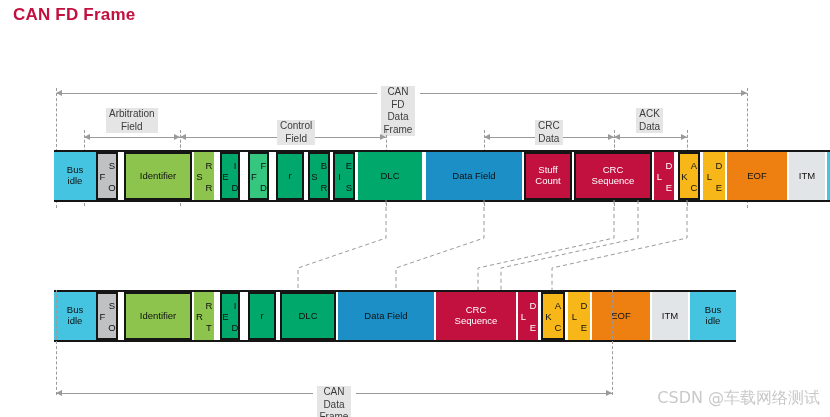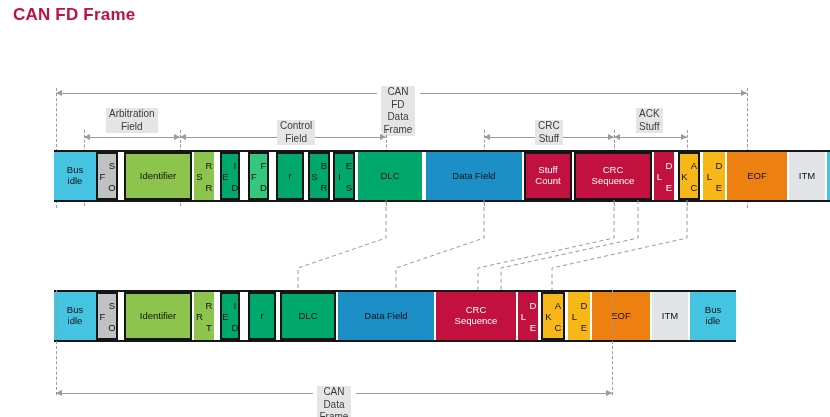--- a/index.html
+++ b/index.html
@@ -84,26 +84,26 @@
       <div class="arrow both" style="left: 84px; top: 137px; width: 96px;"></div>
       <div class="alabel" style="top: 108px; left: 106px;">Arbitration
 Field</div>
       <div class="vline" style="left: 180px; top: 130px; height: 76px;"></div>
       <div class="vline" style="left: 386px; top: 130px; height: 76px;"></div>
       <div class="arrow both" style="left: 180px; top: 137px; width: 206px;"></div>
       <div class="alabel" style="top: 120px; left: 277px;">Control Field</div>
       <div class="vline" style="left: 484px; top: 130px; height: 76px;"></div>
       <div class="vline" style="left: 614px; top: 130px; height: 76px;"></div>
       <div class="arrow both" style="left: 484px; top: 137px; width: 130px;"></div>
-      <div class="alabel" style="top: 120px; left: 535px;">CRC Stuff</div>
+      <div class="alabel" style="top: 120px; left: 535px;">CRC Data</div>
       <div class="vline" style="left: 614px; top: 130px; height: 76px;"></div>
       <div class="vline" style="left: 687px; top: 130px; height: 76px;"></div>
       <div class="arrow both" style="left: 614px; top: 137px; width: 73px;"></div>
       <div class="alabel" style="top: 108px; left: 636px;">ACK
-Stuff</div>
+Data</div>
     </div>
 
   <div id="fd-frame" class="frame" style="left:0;top:152px;width:830px;">
       <div class="seg noborder" style="left: 14px; width: 42px; background: rgb(69, 196, 226);">Bus
 idle</div>
       <div class="seg bordered vert" style="left: 56px; width: 22px; background: rgb(191, 193, 195);">S
 O
 F</div>
       <div class="seg bordered" style="left: 84px; width: 68px; background: rgb(141, 196, 78);">Identifier</div>
       <div class="seg noborder vert" style="left: 154px; width: 20px; background: rgb(141, 196, 78);">R
@@ -189,13 +189,14 @@
     </div>
 
   <div id="can-annotations" class="ann">
       <div class="vline" style="left: 56px; top: 290px; height: 105px;"></div>
       <div class="vline" style="left: 612px; top: 290px; height: 105px;"></div>
       <div class="alabel" style="top: 386px; left: 316.5px;">CAN Data Frame</div>
       <div class="arrow left" style="left: 56px; top: 393px; width: 256.5px;"></div>
       <div class="arrow right" style="left: 355.5px; top: 393px; width: 256.5px;"></div>
     </div>
 
+  <div class="watermark">CSDN @车载网络测试</div>
 </div>
 
 </body></html>

